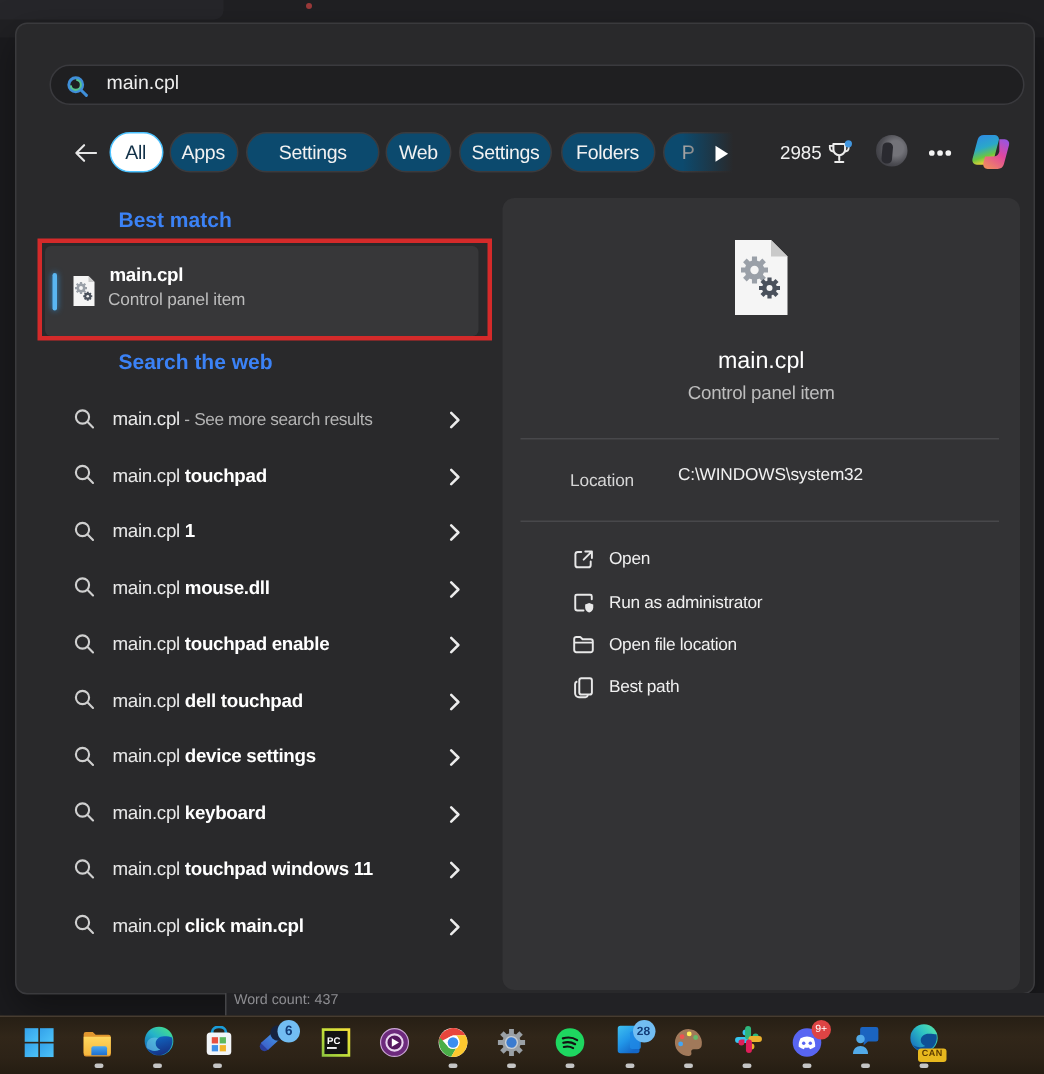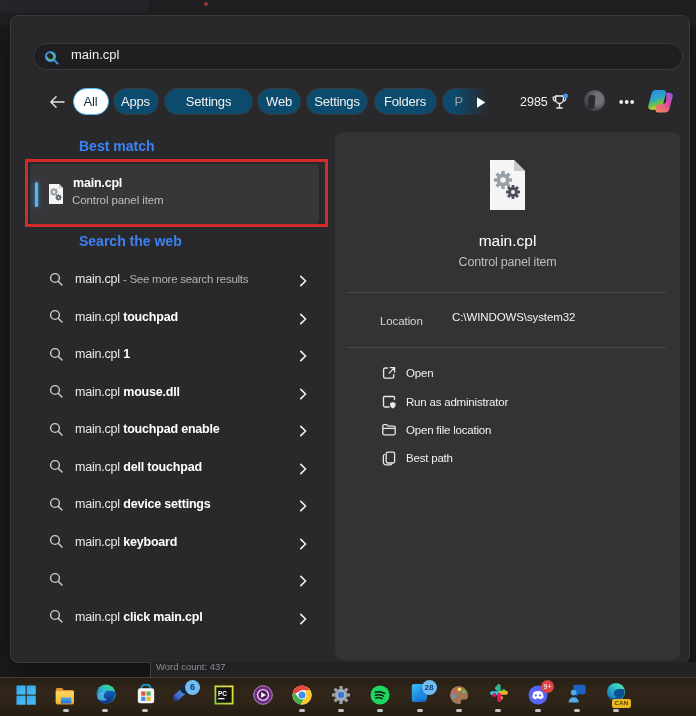--- a/index.html
+++ b/index.html
@@ -240,20 +240,21 @@
     <span class="rowtxt">main.cpl <b>keyboard</b></span>
     <span class="rowc"><svg width="8" height="12" viewBox="0 0 8 12">
           <path d="M1.8 1.3 L6.6 6 L1.8 10.7" fill="none" stroke="#ececec" stroke-width="1.7" stroke-linecap="round" stroke-linejoin="round"></path>
         </svg></span>
   </div>
     <div class="row" style="top:560.9px">
     <span class="rowq"><svg width="15" height="15" viewBox="0 0 15 15">
           <circle cx="6" cy="6" r="4.4" fill="none" stroke="#cfcfcf" stroke-width="1.4"></circle>
           <line x1="9.4" y1="9.4" x2="13" y2="13" stroke="#cfcfcf" stroke-width="1.4" stroke-linecap="round"></line>
         </svg></span>
+    <span class="rowtxt">main.cpl <b>touchpad windows 11</b></span>
     <span class="rowc"><svg width="8" height="12" viewBox="0 0 8 12">
           <path d="M1.8 1.3 L6.6 6 L1.8 10.7" fill="none" stroke="#ececec" stroke-width="1.7" stroke-linecap="round" stroke-linejoin="round"></path>
         </svg></span>
   </div>
     <div class="row" style="top:598.45px">
     <span class="rowq"><svg width="15" height="15" viewBox="0 0 15 15">
           <circle cx="6" cy="6" r="4.4" fill="none" stroke="#cfcfcf" stroke-width="1.4"></circle>
           <line x1="9.4" y1="9.4" x2="13" y2="13" stroke="#cfcfcf" stroke-width="1.4" stroke-linecap="round"></line>
         </svg></span>
     <span class="rowtxt">main.cpl <b>click main.cpl</b></span>

